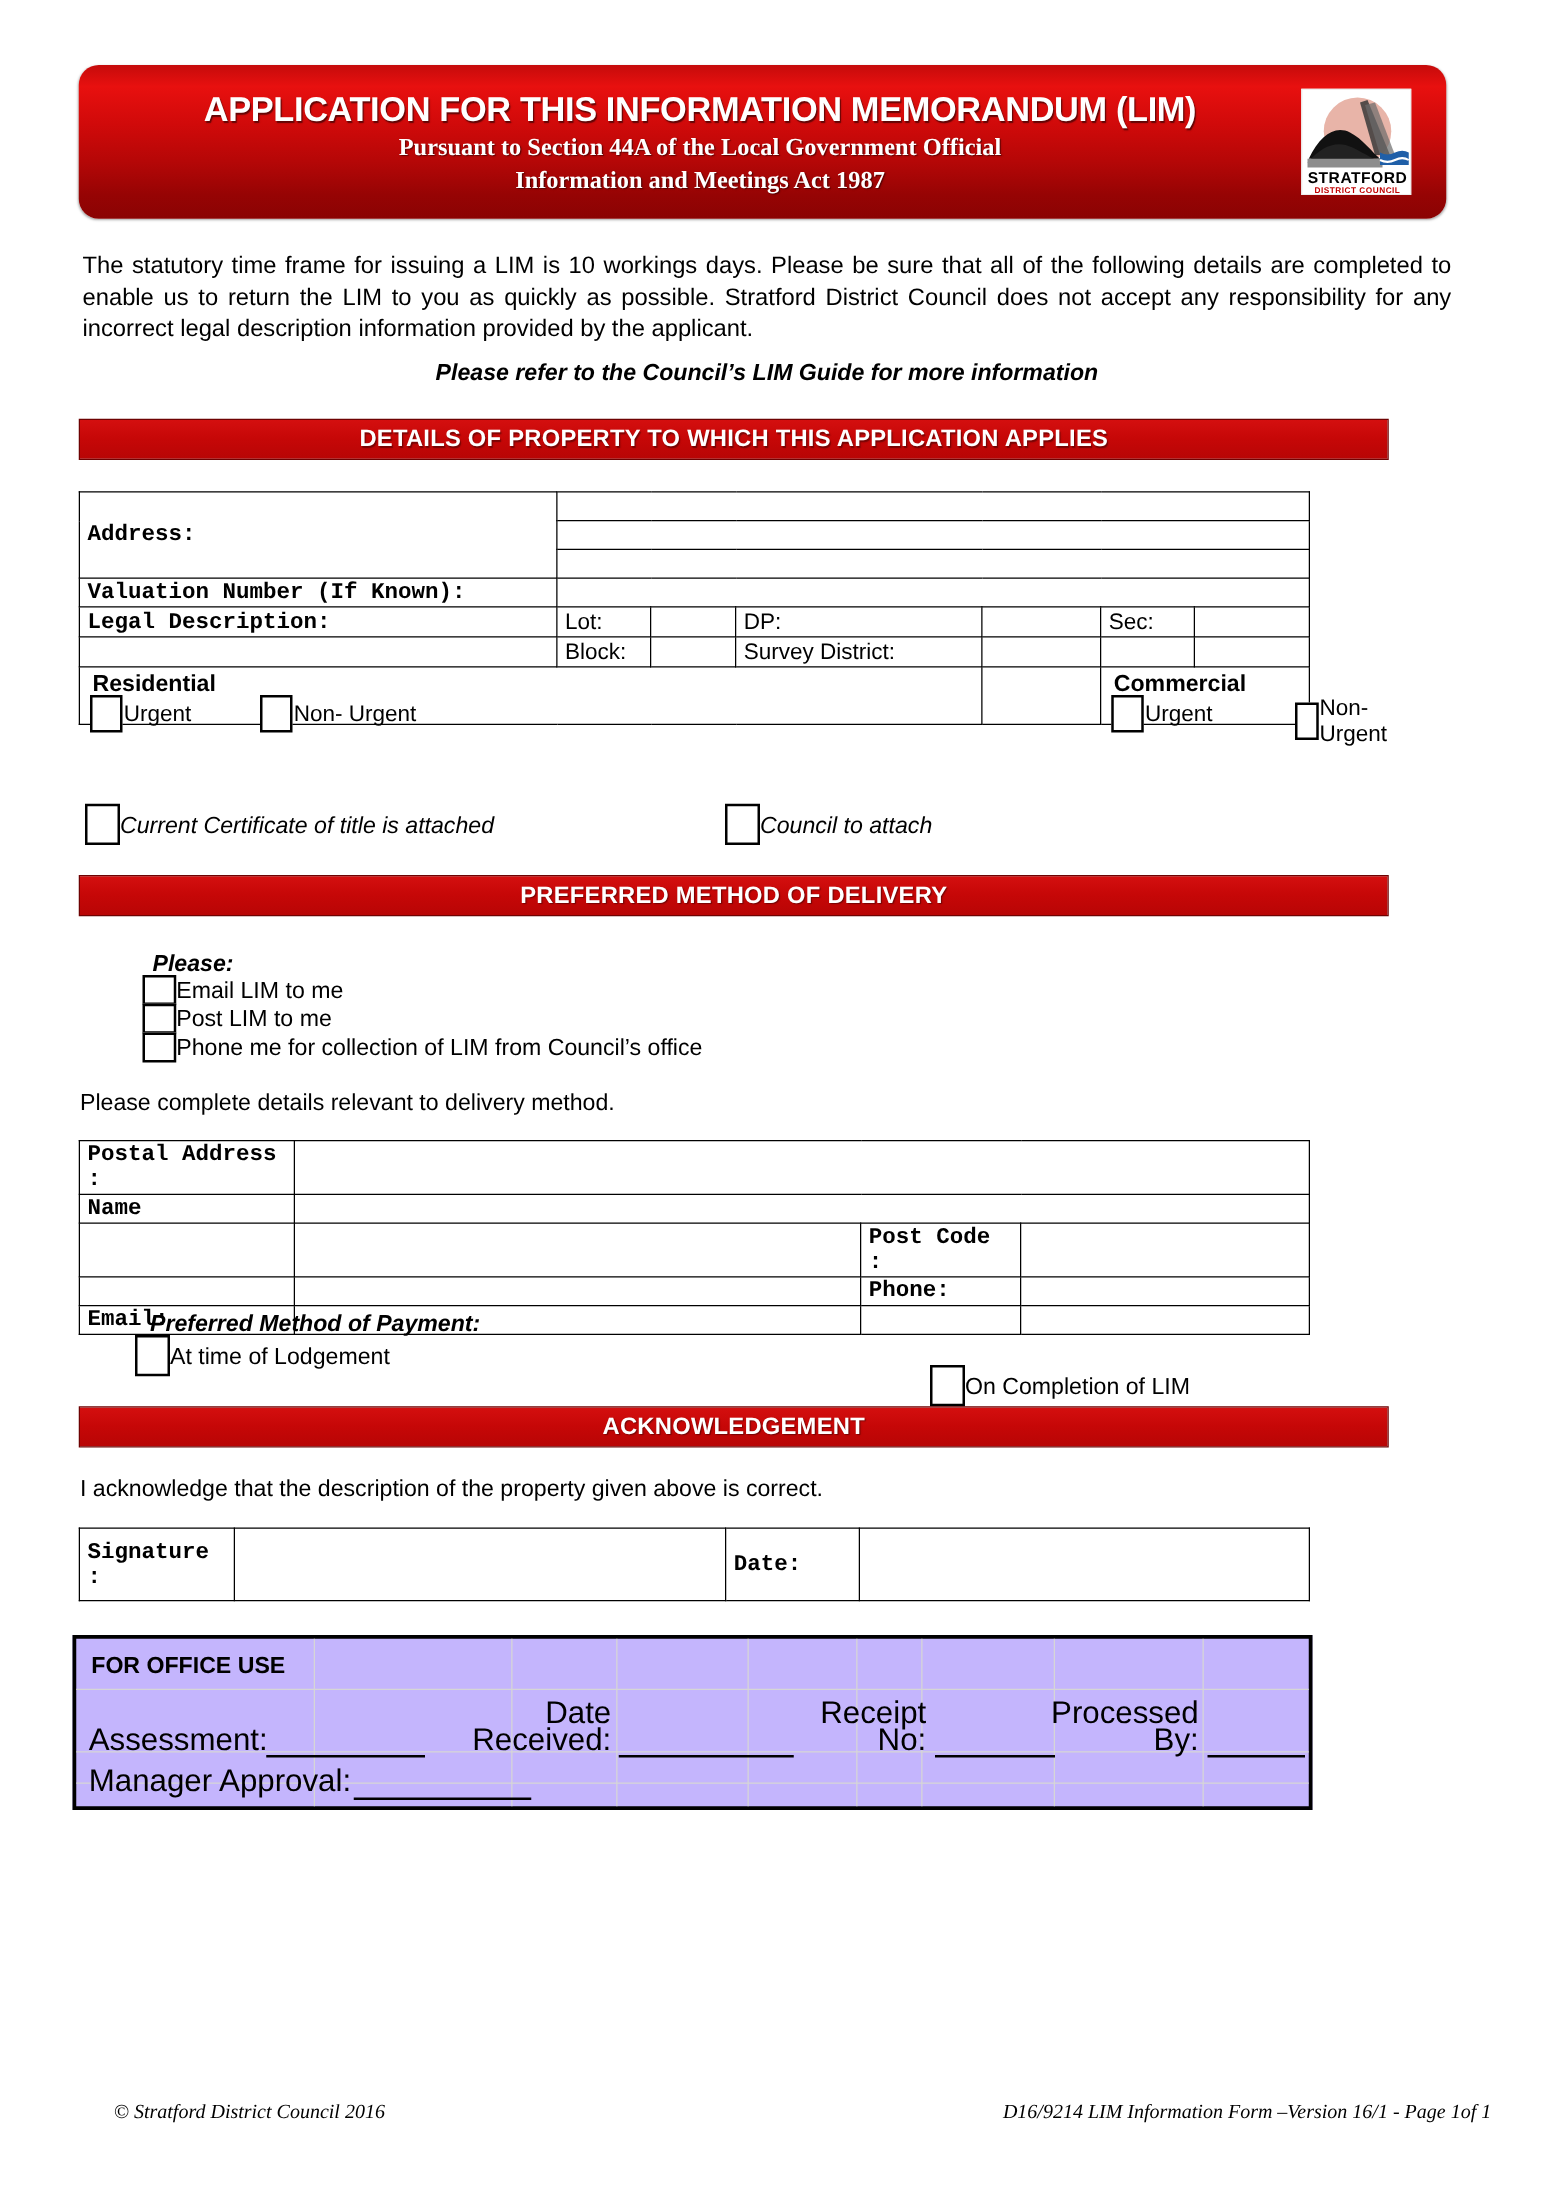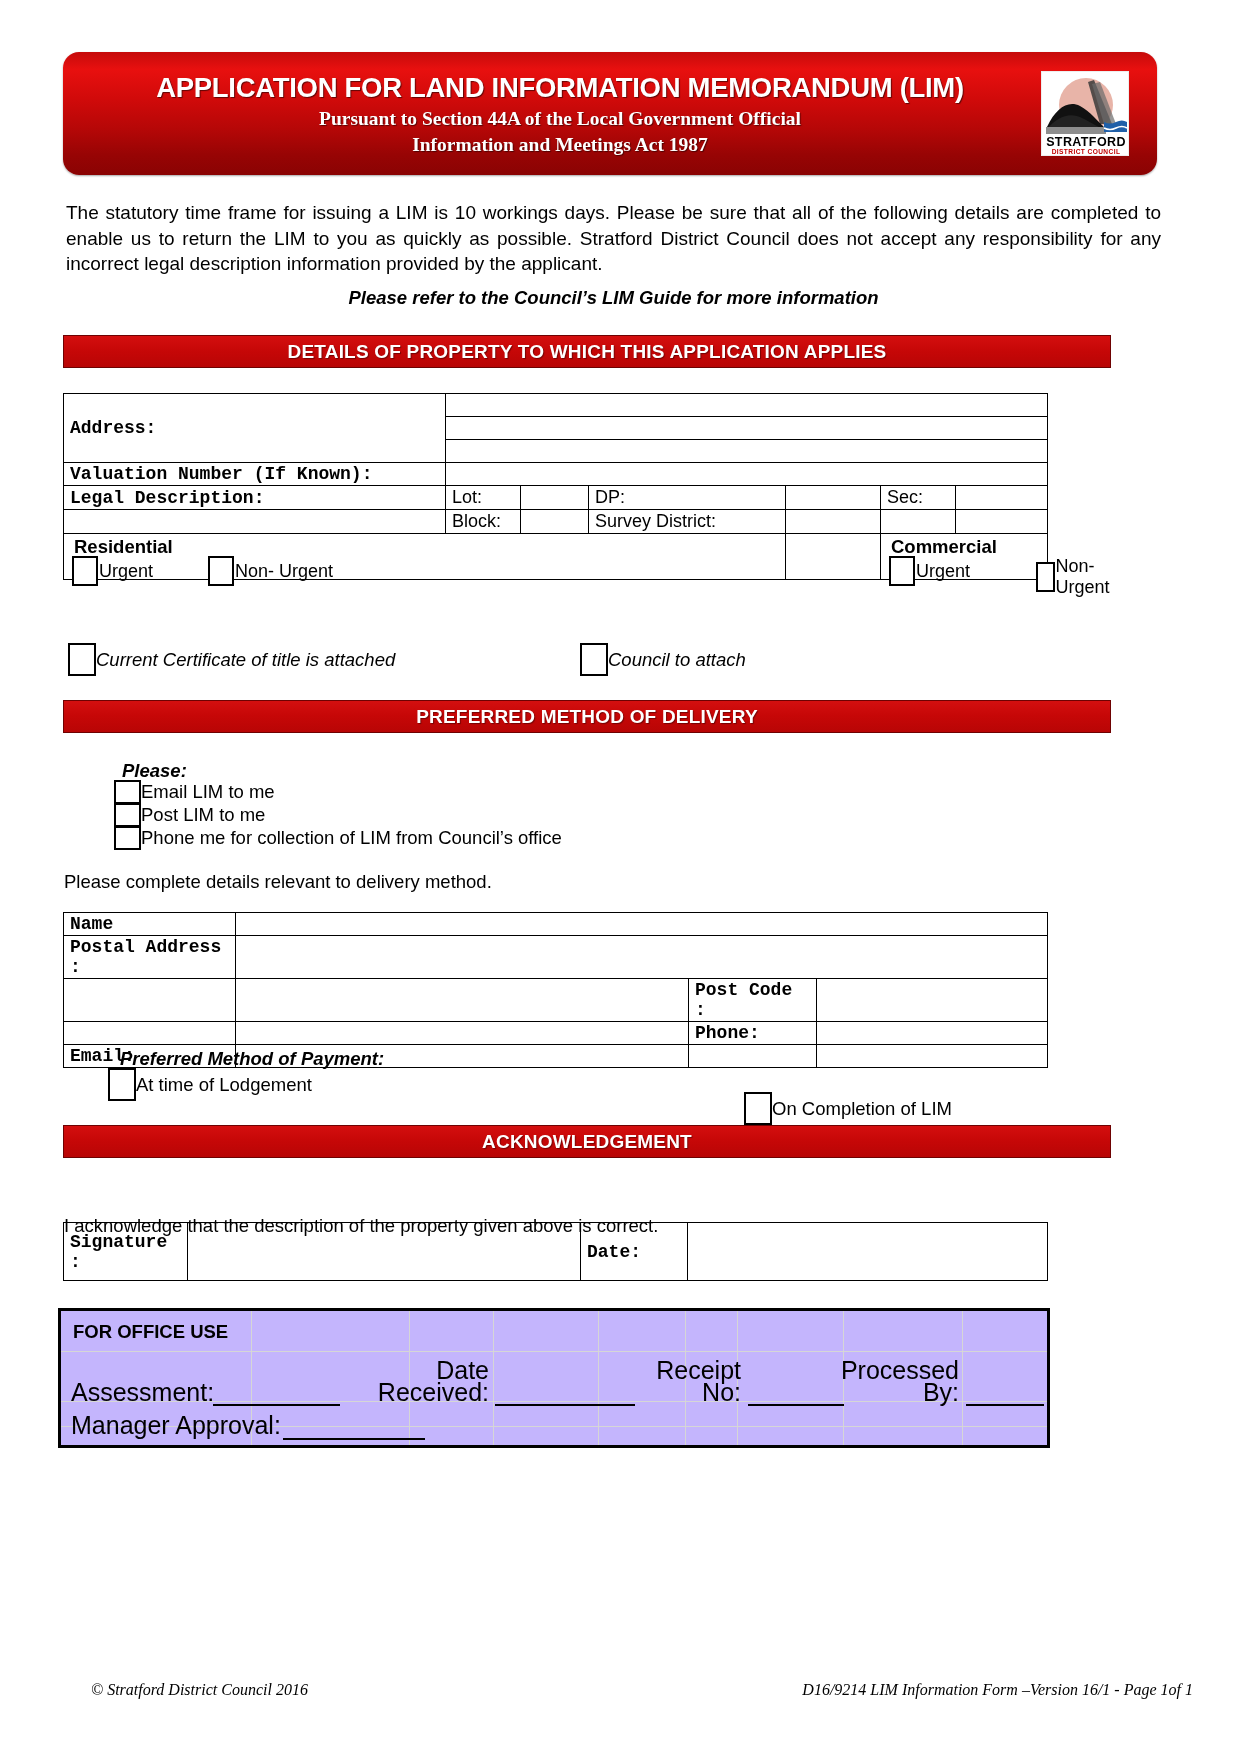--- a/index.html
+++ b/index.html
@@ -179,21 +179,21 @@
   
   .pay-label {
     position: absolute; left: 120px; top: 1048px;
     font-size: 18.5px; font-weight: bold; font-style: italic;
   }
   .pay-row { position: absolute; left: 64px; top: 1068px; width: 1000px; height: 36px; }
   .pay-item { position: absolute; display: flex; align-items: center; font-size: 18.5px; }
   .pay-item .cbp { width: 28px; height: 33px; border: 2px solid #000; background: #fff; }
 
   
-  .ack-text { position: absolute; left: 64px; top: 1180px; font-size: 18.5px; margin-top: 35px; }
+  .ack-text { position: absolute; left: 64px; top: 1180px; font-size: 18.5px; }
   #tbl-sign { left: 63px; top: 1222px; width: 984px; }
   #tbl-sign td { height: 58px; }
 
   
   .office {
     position: absolute;
     left: 58px; top: 1308px;
     width: 992px; height: 140px;
     background: #c4b5fd;
     border: 3px solid #000000;
@@ -232,21 +232,21 @@
     white-space: nowrap;
   }
 </style>
 </head>
 <body>
 
 <div class="page">
 
   <div class="title-banner">
     <div class="title-text-wrap">
-      <div class="title-line1">APPLICATION FOR LAND INFORMATION MEMORANDUM  (LIM)</div>
+      <div class="title-line1">APPLICATION FOR THIS INFORMATION MEMORANDUM  (LIM)</div>
       <div class="title-line2">Pursuant to Section 44A of the Local Government Official</div>
       <div class="title-line3">Information and Meetings Act 1987</div>
     </div>
     <div class="logo">
       <svg width="88" height="85" viewBox="0 0 88 85">
         <rect x="0" y="0" width="88" height="85" fill="#ffffff"></rect>
         <circle cx="44" cy="33" r="27" fill="#e8b4a8"></circle>
         <path d="M46 10 L58 52 L70 52 L52 8 Z" fill="#3a3a3a" opacity="0.85"></path>
         <path d="M50 12 L62 52 L74 52 L58 10 Z" fill="#6b6b6b" opacity="0.7"></path>
         <path d="M5 55 C14 36 26 28 38 34 C48 39 56 50 62 55 Z" fill="#111111"></path>
@@ -371,25 +371,25 @@
 
   <table class="form" id="tbl-contact">
     <colgroup>
       <col style="width:172px">
       <col style="width:453px">
       <col style="width:128px">
       <col style="width:231px">
     </colgroup>
     <tbody>
         <tr>
+      <td class="lbl">Postal Address :</td>
+      <td colspan="3"></td>
+    </tr>
+    <tr>
       <td class="lbl">Name</td>
-      <td colspan="3"></td>
-    </tr>
-    <tr>
-      <td class="lbl">Postal Address :</td>
       <td colspan="3"></td>
     </tr>
     <tr>
       <td></td>
       <td></td>
       <td class="lbl">Post Code :</td>
       <td></td>
     </tr>
     <tr>
       <td></td>

